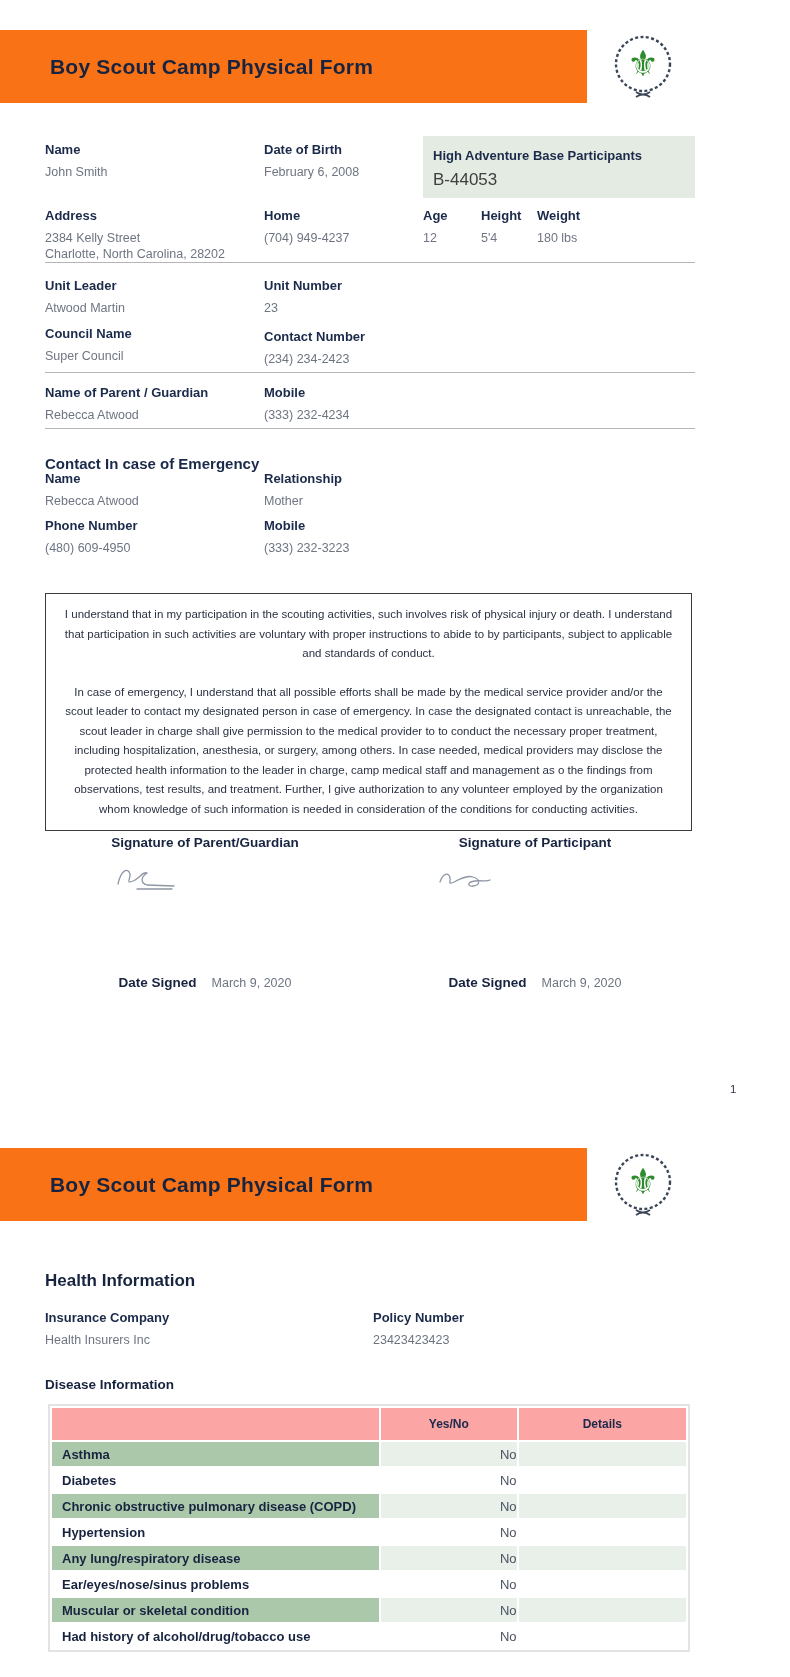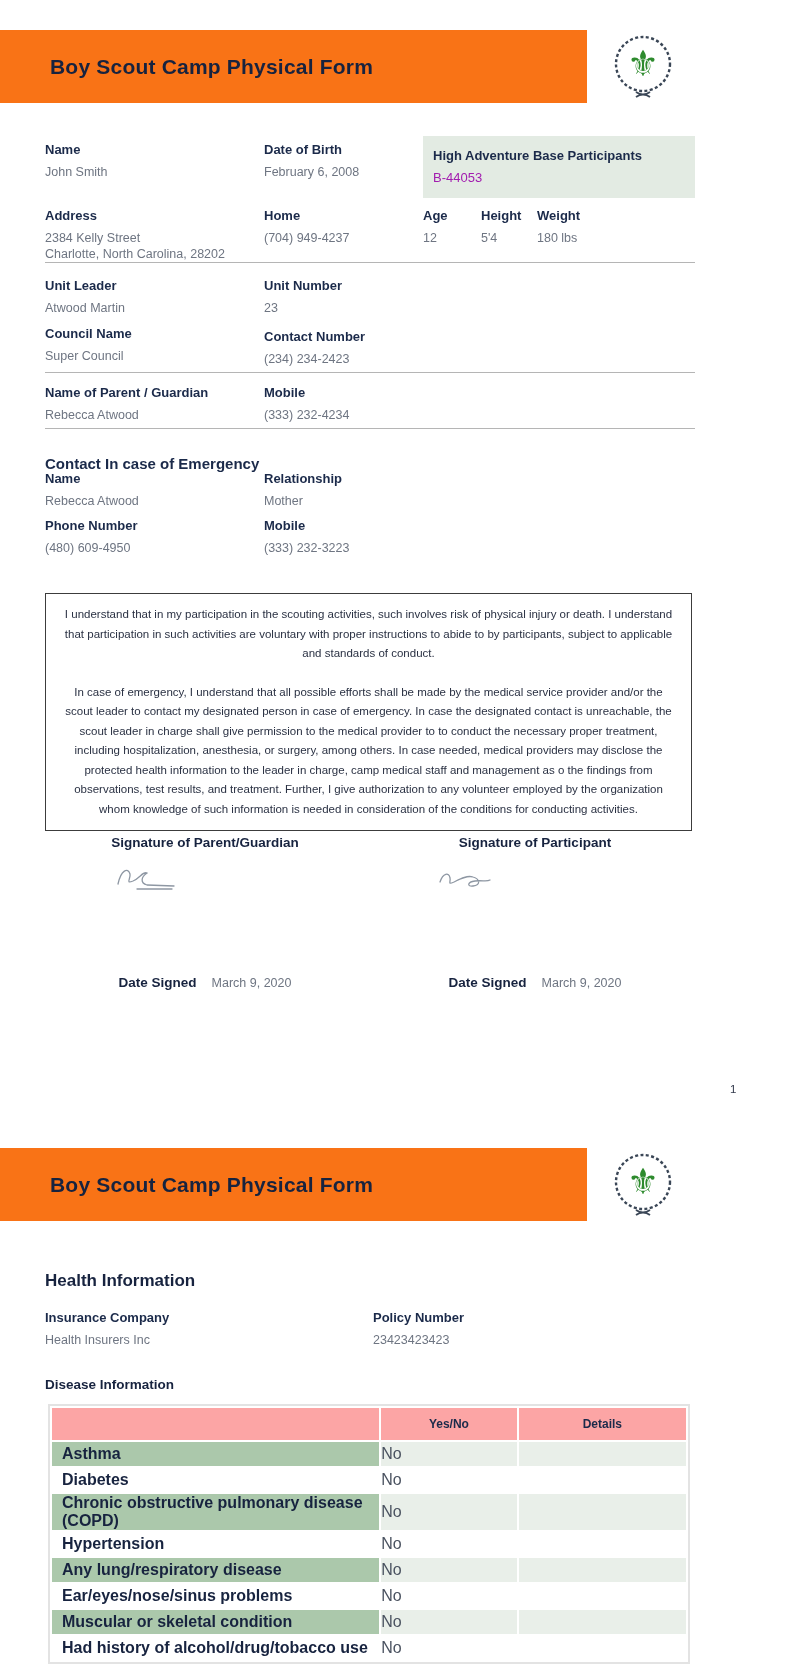--- a/index.html
+++ b/index.html
@@ -13,21 +13,21 @@
   
   .banner { left:0; width:587px; height:73px; background:#f97316; display:flex; align-items:center; }
   .banner h1 { padding-left:50px; font-size:21px; font-weight:bold; color:#17233f; letter-spacing:.2px; }
   .logo { width:66px; height:70px; }
 
   
   .field .label { font-size:13px; font-weight:bold; color:#1b2a4a; margin-bottom:7px; }
   .field .value { font-size:12.5px; color:#6e7582; line-height:16px; }
   .hab-box { width:272px; height:62px; background:#e3ebe3; padding:12px 10px 0 10px; }
   .hab-box .label { font-size:13px; font-weight:bold; margin-bottom:7px; }
-  .hab-box .value { font-size:13px; color:#a21caf; }
+  .hab-box .value { font-size:17px; color:#404040; }
   .hline { border-top:1px solid #b5b5b5; height:0; }
 
   .section-heading { font-size:15px; font-weight:bold; color:#1b2a4a; }
 
   
   .consent { left:45px; width:647px; border:1px solid #3c3c3c; padding:11px 14px; text-align:center;
              font-size:11.5px; line-height:19.5px; color:#2a3143; }
   .consent p + p { margin-top:19px; }
 
   .sig-label { width:320px; text-align:center; font-size:13.5px; font-weight:bold; color:#17233f; }
@@ -36,23 +36,23 @@
   .date-row .dv { font-size:12.5px; color:#6e7582; }
   .pagenum { font-size:11.5px; color:#333a4c; }
 
   
   .health-heading { font-size:17px; font-weight:bold; color:#17233f; }
   .disease-heading { font-size:13.5px; font-weight:bold; color:#17233f; }
 
   table.disease { border-collapse:separate; border-spacing:2px; width:642px; background:#fff;
                   border:2px solid #e3e3e3; }
   table.disease th { background:#fca5a5; height:32px; font-size:12px; font-weight:bold; color:#1b2a4a; text-align:center; }
-  table.disease td { height:24px; font-size:16px; }
+  table.disease td { height:24px; font-size:13px; }
   td.cond { text-align:left; padding-left:10px; font-weight:bold; color:#17233f; width:328px; }
-  td.yn   { text-align:left; color:#4a5260; width:136px; }
+  td.yn   { text-align:right; color:#4a5260; width:136px; }
   td.det  { width:168px; }
   tbody tr:nth-child(odd) td.cond { background:#abc8ab; }
   tbody tr:nth-child(odd) td.yn, tbody tr:nth-child(odd) td.det { background:#e9efe9; }
   tbody tr:nth-child(even) td { background:#ffffff; }
 
   .sig-svg path { stroke:#8e97a3; stroke-width:1.3; fill:none; stroke-linecap:round; }
   .logo-ring { fill:#ffffff; stroke:#3a4656; stroke-width:2.4; stroke-dasharray:3 2.4; }
   .logo-knot { stroke:#3a4656; stroke-width:1.8; fill:none; }
 </style>
 </head>

